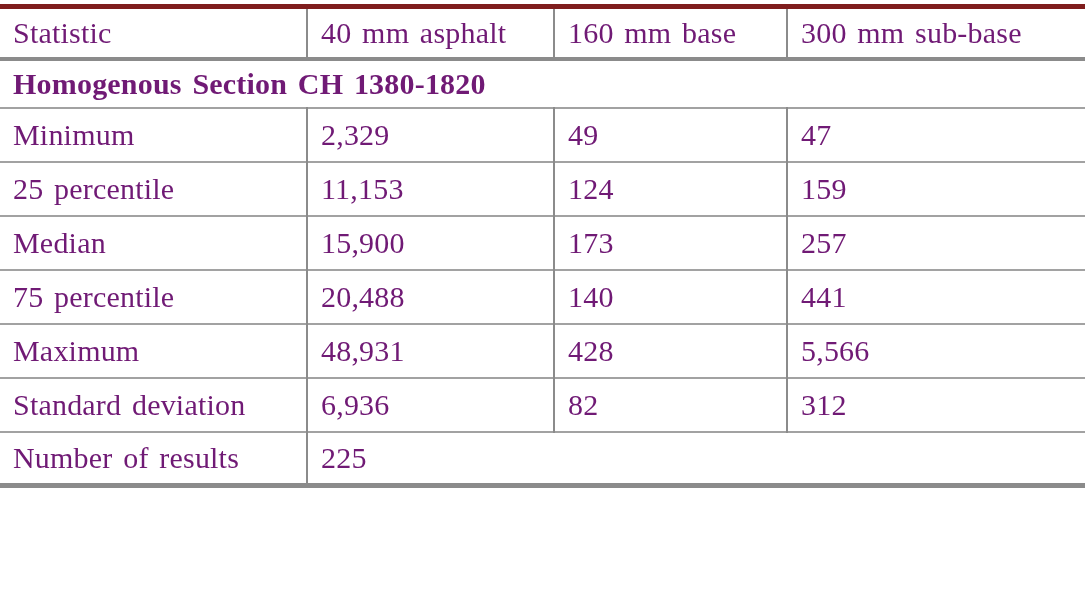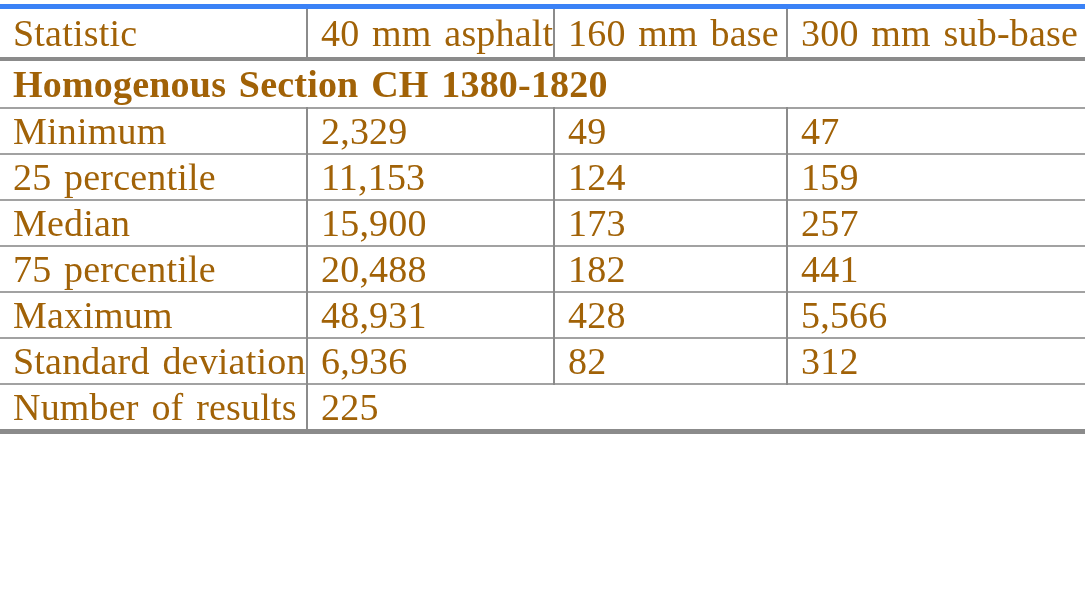--- a/index.html
+++ b/index.html
@@ -13,41 +13,41 @@
     box-sizing: border-box;
     padding-top: 4px;
     background: #ffffff;
     font-family: "Liberation Serif", "DejaVu Serif", serif;
     overflow: hidden;
   }
   table.stats {
     width: 1085px;
     border-collapse: collapse;
     table-layout: fixed;
-    border-top: 5px solid #3b82f6;
+    border-top: 5px solid #7f1d1d;
     border-bottom: 5px solid #8b8b8b;
-    font-size: 38px;
-    color: #a16207;
+    font-size: 30px;
+    color: #701a75;
   }
   table.stats th,
   table.stats td {
     font-weight: normal;
     text-align: left;
     vertical-align: middle;
     padding: 0 4px 0 13px;
     white-space: nowrap;
     overflow: hidden;
     word-spacing: 3px;
     letter-spacing: 0.2px;
   }
   tr.header-row { height: 52px; }
   tr.header-row th { border-bottom: 4px solid #8b8b8b; }
   tr.section-row { height: 49px; }
   tr.section-row td { font-weight: bold; }
-  tr.data-row { height: 46px; border-top: 2px solid #a2a2a2; }
+  tr.data-row { height: 54px; border-top: 2px solid #a2a2a2; }
   .vline { border-left: 2px solid #8b8b8b; }
 </style>
 </head>
 <body>
 
 <div class="page">
   <table class="stats">
     <colgroup>
       <col style="width:307px">
       <col style="width:247px">
@@ -81,21 +81,21 @@
       </tr>
       <tr class="data-row">
         <td>Median</td>
         <td class="vline">15,900</td>
         <td class="vline">173</td>
         <td class="vline">257</td>
       </tr>
       <tr class="data-row">
         <td>75 percentile</td>
         <td class="vline">20,488</td>
-        <td class="vline">182</td>
+        <td class="vline">140</td>
         <td class="vline">441</td>
       </tr>
       <tr class="data-row">
         <td>Maximum</td>
         <td class="vline">48,931</td>
         <td class="vline">428</td>
         <td class="vline">5,566</td>
       </tr>
       <tr class="data-row">
         <td>Standard deviation</td>

